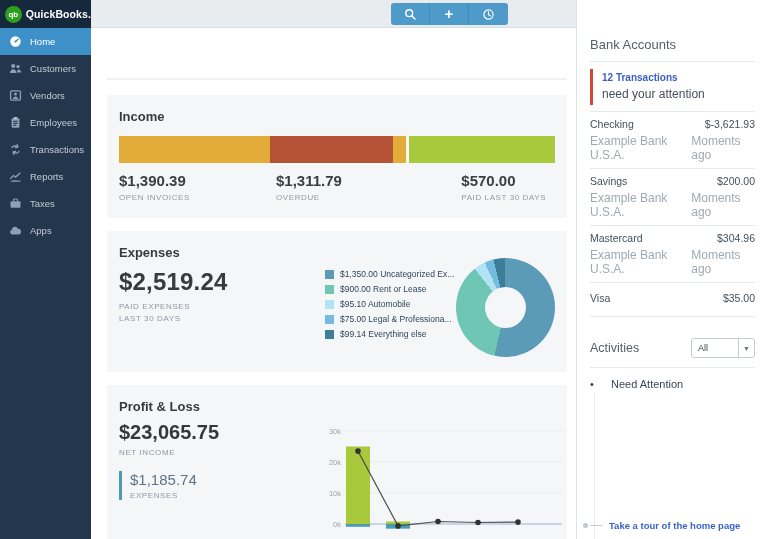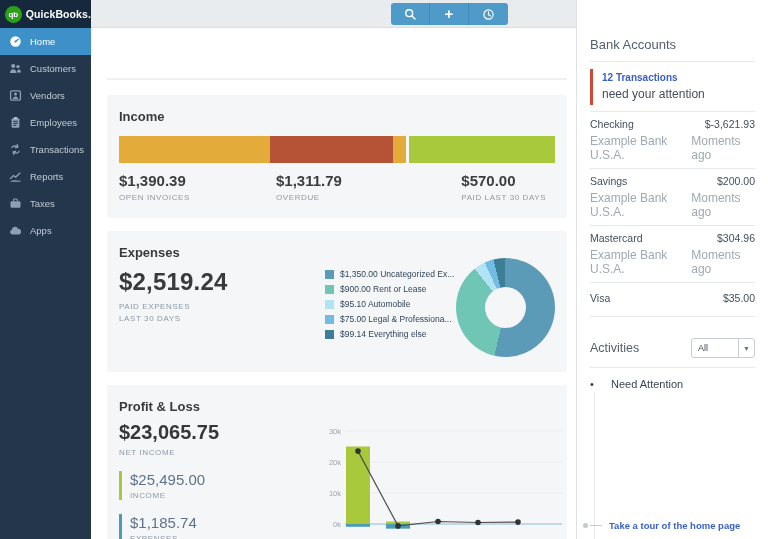--- a/index.html
+++ b/index.html
@@ -276,24 +276,20 @@
           </div>
         </div>
         <div class="donut" id="donut" style="background: conic-gradient(rgb(91, 155, 184) 0deg, rgb(91, 155, 184) 192.9deg, rgb(111, 198, 180) 192.9deg, rgb(111, 198, 180) 321.5deg, rgb(176, 228, 244) 321.5deg, rgb(176, 228, 244) 335.1deg, rgb(116, 187, 226) 335.1deg, rgb(116, 187, 226) 345.8deg, rgb(61, 126, 151) 345.8deg, rgb(61, 126, 151) 360deg);"></div>
         <div class="donut-hole"></div>
       </div>
 
       <div class="card c3">
         <div class="card-title">Profit &amp; Loss</div>
         <div class="pl-net-amount">$23,065.75</div>
         <div class="caps pl-net-label">NET INCOME</div>
-        <div class="pl-block pl-income">
-          <div class="amt">$25,495.00</div>
-          <div class="caps">INCOME</div>
-        </div>
         <div class="pl-block pl-expense">
           <div class="amt">$1,185.74</div>
           <div class="caps">EXPENSES</div>
         </div>
         <div class="pl-chart" id="pl-chart">
             <svg width="245" height="170" viewBox="0 0 245 170">
               <line x1="28" x2="245" y1="8" y2="8" stroke="#e9ecef" stroke-width="1"></line>
               <text x="24" y="10.5" text-anchor="end" font-size="7.5" fill="#98a4ae" font-family="Liberation Sans, sans-serif">30k</text>
               <line x1="28" x2="245" y1="39" y2="39" stroke="#e9ecef" stroke-width="1"></line>
               <text x="24" y="41.5" text-anchor="end" font-size="7.5" fill="#98a4ae" font-family="Liberation Sans, sans-serif">20k</text>

